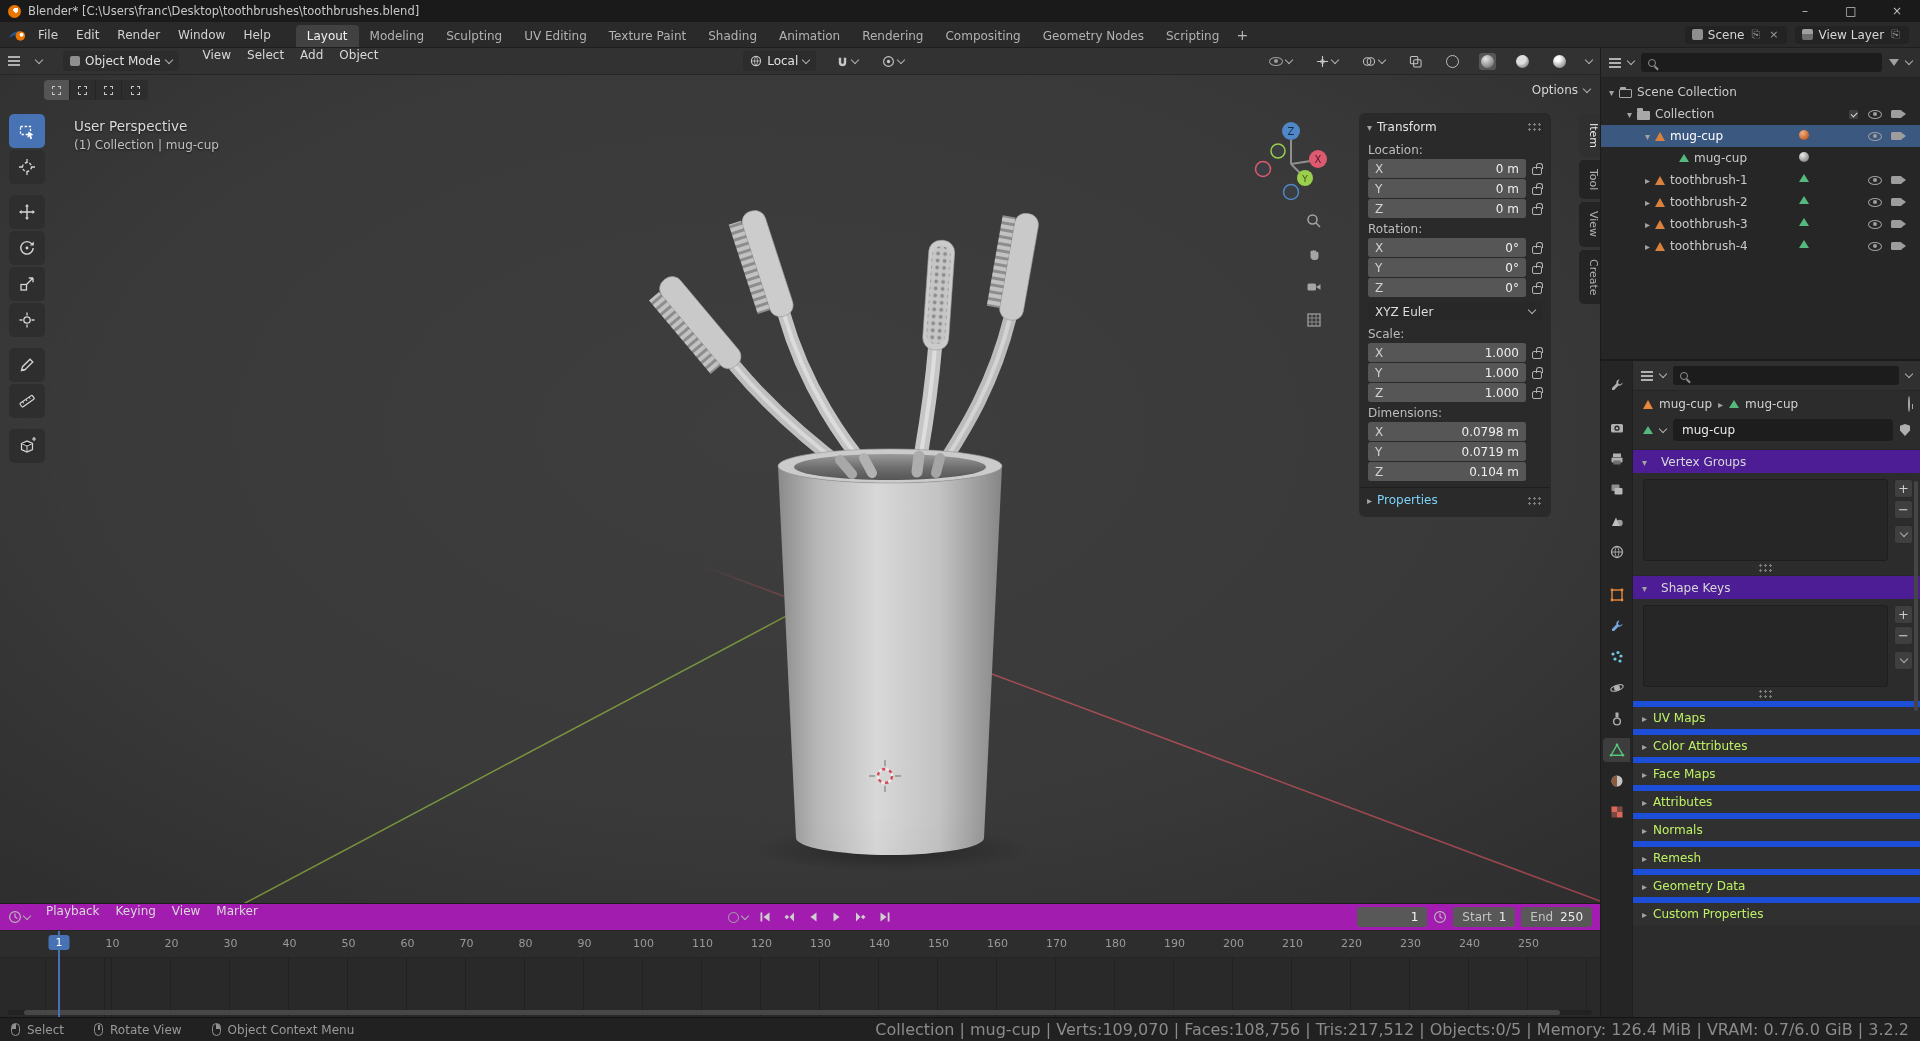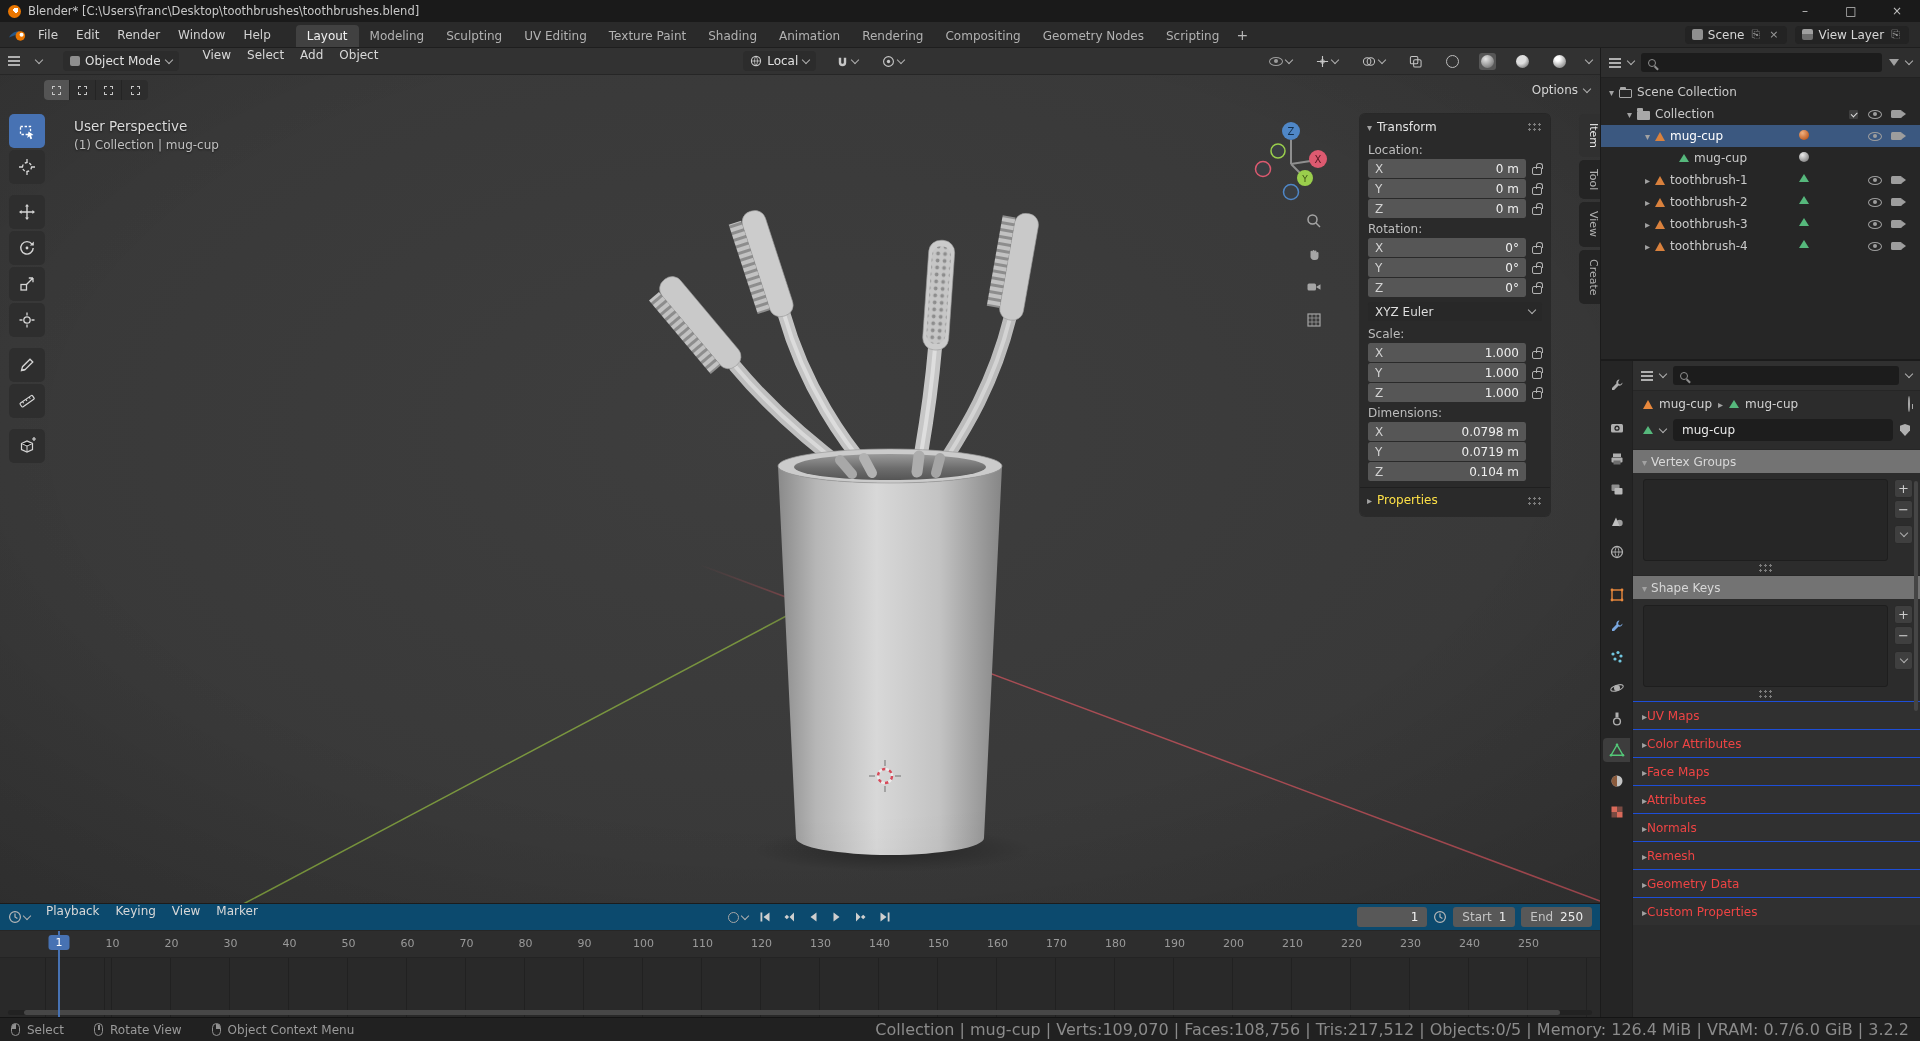--- a/index.html
+++ b/index.html
@@ -57,28 +57,28 @@
 .navbtn{width:18px;height:18px;display:flex;align-items:center;justify-content:center;opacity:.85}
 
 .npanel{position:absolute;z-index:5;left:1360px;top:66px;width:190px;background:rgba(41,41,41,.94);border-radius:5px;padding-bottom:4px;box-shadow:0 0 0 1px rgba(0,0,0,.25)}
 .np-head{height:25px;display:flex;align-items:center;gap:5px;padding:0 7px;color:#e4e4e4}
 .np-label{padding:4px 8px 2px;color:#bdbdbd}
 .np-rows{display:flex;flex-direction:column;gap:1px;padding:0 8px}
 .np-row{display:flex;align-items:center;gap:6px}
 .num-field{flex:1;height:19px;background:#565656;border-radius:2.5px;display:flex;align-items:center;justify-content:space-between;padding:0 7px;color:#efefef}
 .num-field .axis{color:#d2d2d2}
 .euler{margin:5px 8px 2px;height:19px;background:#282828;border-radius:2.5px;display:flex;align-items:center;justify-content:space-between;padding:0 7px;color:#dedede}
-.np-collapsed{height:25px;margin-top:6px;display:flex;align-items:center;gap:5px;padding:0 7px;border-top:1px solid #1f1f1f;color:#fde047}
+.np-collapsed{height:25px;margin-top:6px;display:flex;align-items:center;gap:5px;padding:0 7px;border-top:1px solid #1f1f1f;color:#7dd3fc}
 .grip{margin-left:auto;width:16px;height:9px;background-image:radial-gradient(circle,#7d7d7d 1px,transparent 1.3px);background-size:5px 5px}
 .ntabs{position:absolute;z-index:5;left:1579px;top:66px;display:flex;flex-direction:column;gap:3px}
 .ntab{writing-mode:vertical-rl;width:21px;padding:9px 0;background:#242424;color:#b0b0b0;border-radius:5px 0 0 5px;text-align:center;font-size:11px}
 .ntab.active{background:#303030;color:#e8e8e8}
 
 .timeline{height:114px;display:flex;flex-direction:column;border-top:1px solid #1c1c1c;background:#2a2a2a}
-.tl-header{height:27px;background:#0c4a6e;display:flex;align-items:center;padding:0 8px;gap:2px;border-bottom:1px solid #262626}
+.tl-header{height:27px;background:#a21caf;display:flex;align-items:center;padding:0 8px;gap:2px;border-bottom:1px solid #262626}
 .transport{display:flex;align-items:center;gap:2px}
 .tbtn{width:22px;height:20px;display:flex;align-items:center;justify-content:center;border-radius:3px}
 .tl-right{display:flex;align-items:center;gap:6px;margin-left:4px}
 .frame-field{width:70px;height:20px;background:#585858;border-radius:3px;display:flex;align-items:center;justify-content:flex-end;padding:0 9px;color:#f2f2f2}
 .se-field{height:20px;background:#585858;border-radius:3px;display:flex;align-items:center;gap:7px;padding:0 9px;color:#ececec}
 .se-label{color:#c4c4c4}
 .rec{width:11px;height:11px;border-radius:50%;border:1.5px solid #a6a6a6}
 .tl-body{position:relative;flex:1;background:#292929;background-image:repeating-linear-gradient(90deg,rgba(0,0,0,.2) 0 1px,transparent 1px 59px);background-position:111px 0;overflow:hidden}
 .tl-body::before{content:"";position:absolute;top:0;left:0;right:0;height:26px;background:#2d2d2d;border-bottom:1px solid #242424}
 .ruler-nums{position:absolute;top:6px;left:83px;display:flex;z-index:2}
@@ -103,29 +103,29 @@
 .properties{flex:1;display:flex;background:#2c2c2c;min-height:0;position:relative}
 .ptabs{width:32px;background:#252525;display:flex;flex-direction:column;align-items:center;padding-top:12px;gap:7px;border-right:1px solid #202020}
 .ptab{width:27px;height:24px;display:flex;align-items:center;justify-content:center;border-radius:4px 0 0 4px}
 .ptab.active{background:#3d3d3d}
 .ptab.gap{margin-top:12px}
 .prop-main{flex:1;display:flex;flex-direction:column;min-width:0}
 .prop-search{height:30px;display:flex;align-items:center;gap:7px;padding:0 8px;background:#303030;border-bottom:1px solid #262626}
 .breadcrumb{height:26px;display:flex;align-items:center;gap:6px;padding:0 10px;color:#d2d2d2}
 .name-row{display:flex;align-items:center;gap:7px;padding:2px 10px 8px}
 .name-field{flex:1;height:22px;background:#1d1d1d;border-radius:4px;display:flex;align-items:center;padding:0 9px;color:#eaeaea}
-.panel-h{height:24px;display:flex;align-items:center;gap:4px;padding:0 9px;background:#737373;border-top:1px solid #272727;color:#d8d8d8}
+.panel-h{height:24px;display:flex;align-items:center;gap:14px;padding:0 9px;background:#4c1d95;border-top:1px solid #272727;color:#d8d8d8}
 .p-body{position:relative;padding:6px 32px 2px 10px;background:#2c2c2c}
 .p-list{height:82px;background:#262626;border:1px solid #1e1e1e;border-radius:3px}
 .p-btns{position:absolute;right:7px;top:6px;display:flex;flex-direction:column;gap:2px}
 .pbtn{width:19px;height:19px;background:#3f3f3f;border:1px solid #2a2a2a;border-radius:3px;color:#ccc;display:flex;align-items:center;justify-content:center;font-size:13px}
 .pbtn.dd{margin-top:4px}
 .plus::before{content:"+"} .minus::before{content:"−"}
 .grip-h{height:12px;display:flex;justify-content:center;align-items:center}
-.panel-c{height:28px;display:flex;align-items:center;padding:0 9px;background:#303030;border-top:1px solid #1d4ed8;color:#ef4444}
+.panel-c{height:28px;display:flex;align-items:center;gap:6px;padding:0 9px;background:#303030;border-top:6px solid #1d4ed8;color:#bef264}
 .vscroll{position:absolute;right:2px;top:120px;width:4px;height:230px;background:#454545;border-radius:2px}
 
 .statusbar{height:24px;background:#212121;display:flex;align-items:center;gap:30px;padding:0 11px;border-top:1px solid #141414;flex:0 0 auto}
 .hint{display:flex;align-items:center;gap:7px;color:#9a9a9a}
 .stats{margin-left:auto;color:#8b8b8b;font-size:16px;white-space:nowrap}
 
 .chev{display:inline-block;width:6px;height:6px;border-right:1.4px solid #b0b0b0;border-bottom:1.4px solid #b0b0b0;transform:rotate(45deg);margin-top:-3px;flex:0 0 auto}
 .arrO::before{content:"▾";color:#a2a2a2;font-size:10px}
 .arrC::before{content:"▸";color:#a2a2a2;font-size:10px}
 .mag{position:relative;width:8px;height:8px;border:1.4px solid #8f8f8f;border-radius:50%;flex:0 0 auto}

